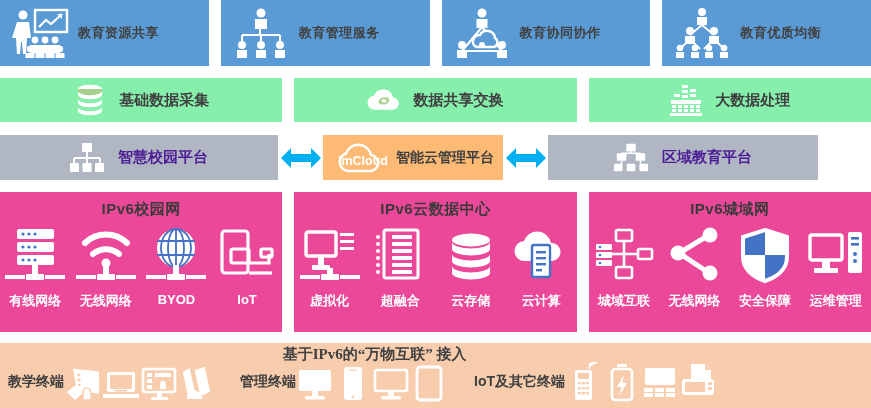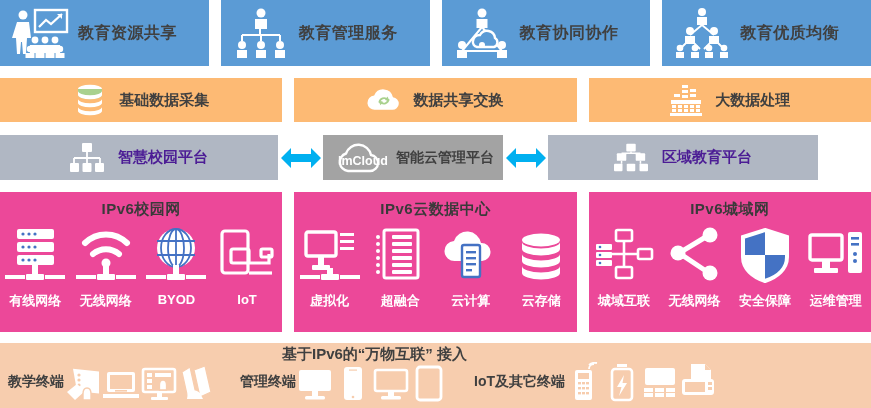--- a/index.html
+++ b/index.html
@@ -18,29 +18,29 @@
   .r1 { height: 66px; gap: 12px; padding: 0 0 0 0; }
   .svc {
     flex: 1 1 0;
     background: #5b9bd5;
     display: flex; align-items: center;
     padding-left: 8px;
     gap: 6px;
   }
   .svc .ico { width: 64px; height: 56px; flex: 0 0 64px; display:flex; align-items:center; justify-content:center; }
   .svc .lbl {
-    color: #404040; font-weight: bold; font-size: 16px; letter-spacing: .5px;
+    color: #404040; font-weight: bold; font-size: 13px; letter-spacing: .5px;
     white-space: nowrap;
   }
 
   
   .r2 { height: 44px; gap: 12px; margin-top: 12px; }
   .data {
     flex: 1 1 0;
-    background: #fdba74;
+    background: #86efac;
     display: flex; align-items: center; justify-content: center;
     gap: 12px;
   }
   .data .ico { width: 34px; height: 34px; display:flex; align-items:center; justify-content:center; }
   .data .lbl { color: #404040; font-weight: bold; font-size: 15px; white-space: nowrap; }
 
   
   .r3 { height: 45px; margin-top: 13px; align-items: center; }
   .plat {
     height: 45px;
@@ -50,21 +50,21 @@
   }
   .plat.left  { width: 278px; }
   .plat.right { width: 270px; }
   .plat .ico { width: 34px; height: 32px; display:flex; align-items:center; justify-content:center; }
   .plat .lbl { color: #4c1d95; font-weight: bold; font-size: 15px; white-space: nowrap; }
 
   .arrow { width: 45px; display:flex; align-items:center; justify-content:center; }
 
   .center-plat {
     width: 180px; height: 45px;
-    background: #a3a3a3;
+    background: #fdba74;
     display: flex; align-items: center; justify-content: center; gap: 2px;
   }
   .center-plat .cloudlogo { width: 62px; height: 36px; position: relative; flex: 0 0 62px; }
   .center-plat .lbl { color: #404040; font-weight: bold; font-size: 14px; white-space: nowrap; }
 
   
   .r4 { height: 140px; margin-top: 12px; gap: 12px; }
   .net {
     flex: 1 1 0;
     background: #ec4899;
@@ -82,20 +82,21 @@
     position: absolute; left: 0; bottom: 0;
     width: 871px; height: 65px;
     background: #f7cdae;
     display: flex; align-items: flex-end;
   }
   .banner-title {
     position: absolute; left: 0; top: 2px; width: 732px;
     text-align: center;
     color: #404040; font-weight: bold; font-size: 15px;
     padding-left: 17px;
+    font-family: Liberation Serif, serif;
   }
   .term-group { display: flex; align-items: center; padding-bottom: 6px; }
   .term-group .glbl { color: #404040; font-weight: bold; font-size: 14px; white-space: nowrap; }
   .term-group .ico { width: 38px; height: 40px; display:flex; align-items:flex-end; justify-content:center; }
   .g1 { margin-left: 8px; }
   .g2 { margin-left: 24px; }
   .g3 { margin-left: 26px; }
 
   svg { display: block; }
 </style>
@@ -455,45 +456,45 @@
                   <circle cx="8" cy="45" r="2"></circle>
               </g>
             </svg>
           </span>
           <span class="lbl">超融合</span>
         </div>
 
         <div class="item">
           <span class="ico">
             <svg width="60" height="62" viewBox="0 0 60 62">
+              <g fill="#ffffff">
+                <ellipse cx="30" cy="13" rx="19" ry="6.5"></ellipse>
+                <path d="M11 15 a19 6.5 0 0 0 38 0 v7 a19 6.5 0 0 1-38 0 z"></path>
+                <path d="M11 27 a19 6.5 0 0 0 38 0 v7 a19 6.5 0 0 1-38 0 z"></path>
+                <path d="M11 39 a19 6.5 0 0 0 38 0 v7 a19 6.5 0 0 1-38 0 z"></path>
+              </g>
+            </svg>
+          </span>
+          <span class="lbl">云存储</span>
+        </div>
+
+        <div class="item">
+          <span class="ico">
+            <svg width="60" height="62" viewBox="0 0 60 62">
               <path d="M14 34 a10 10 0 0 1-1-20 a14 14 0 0 1 27 2 a9 9 0 0 1 1 18 z" fill="#ffffff"></path>
               <rect x="21" y="18" width="18" height="32" rx="2" fill="#ffffff" stroke="#4472c4" stroke-width="2.4"></rect>
               <g fill="#4472c4">
                 <rect x="25" y="24" width="10" height="2.4"></rect>
                 <rect x="25" y="30" width="10" height="2.4"></rect>
                 <rect x="25" y="36" width="10" height="2.4"></rect>
                 <rect x="25" y="42" width="6" height="2.4"></rect>
               </g>
             </svg>
           </span>
           <span class="lbl">云计算</span>
-        </div>
-
-        <div class="item">
-          <span class="ico">
-            <svg width="60" height="62" viewBox="0 0 60 62">
-              <g fill="#ffffff">
-                <ellipse cx="30" cy="13" rx="19" ry="6.5"></ellipse>
-                <path d="M11 15 a19 6.5 0 0 0 38 0 v7 a19 6.5 0 0 1-38 0 z"></path>
-                <path d="M11 27 a19 6.5 0 0 0 38 0 v7 a19 6.5 0 0 1-38 0 z"></path>
-                <path d="M11 39 a19 6.5 0 0 0 38 0 v7 a19 6.5 0 0 1-38 0 z"></path>
-              </g>
-            </svg>
-          </span>
-          <span class="lbl">云存储</span>
         </div>
       </div>
     </div>
 
     <div class="net">
       <div class="title">IPv6城域网</div>
       <div class="items">
         <div class="item">
           <span class="ico">
             <svg width="60" height="62" viewBox="0 0 60 62">

